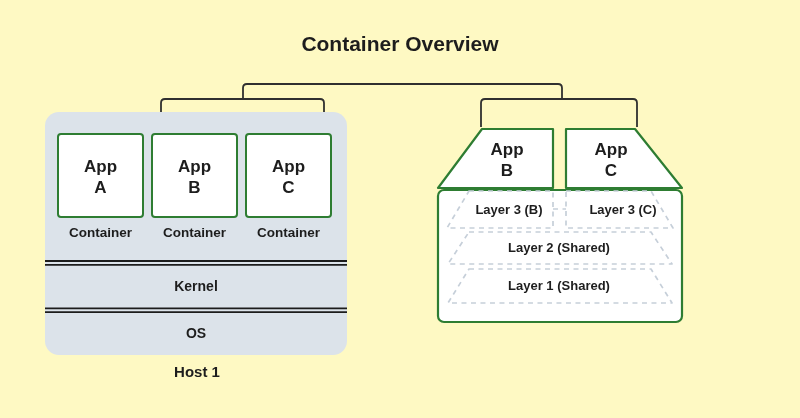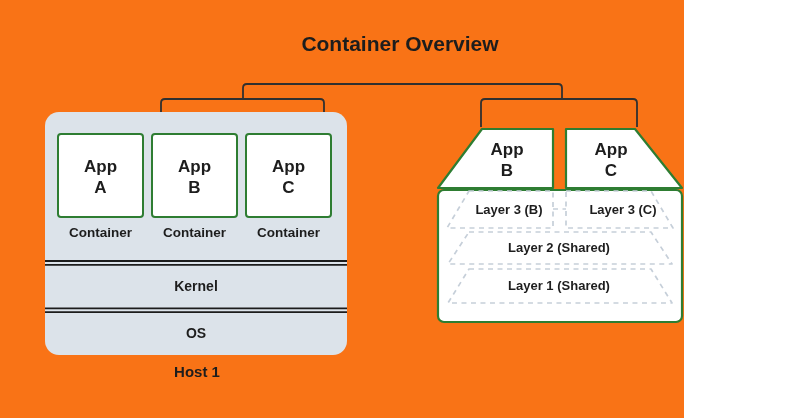--- a/index.html
+++ b/index.html
@@ -1,16 +1,16 @@
 <!DOCTYPE html>
 <html><head>
 <meta charset="utf-8">
 <style>
   html,body{margin:0;padding:0;background:#ffffff;}
-  .stage{position:relative;width:684px;height:418px;background:#f97316;overflow:hidden;}
+  .stage{position:relative;width:800px;height:418px;background:#fef9c3;overflow:hidden;}
   svg text{
     font-family:"Liberation Sans", sans-serif;
     font-weight:700;
     fill:#1d1d1d;
   }
   .t-title{font-size:21px;}
   .t-app{font-size:17px;}
   .t-cap{font-size:13.5px;}
   .t-row{font-size:14px;}
   .t-host{font-size:15px;}

